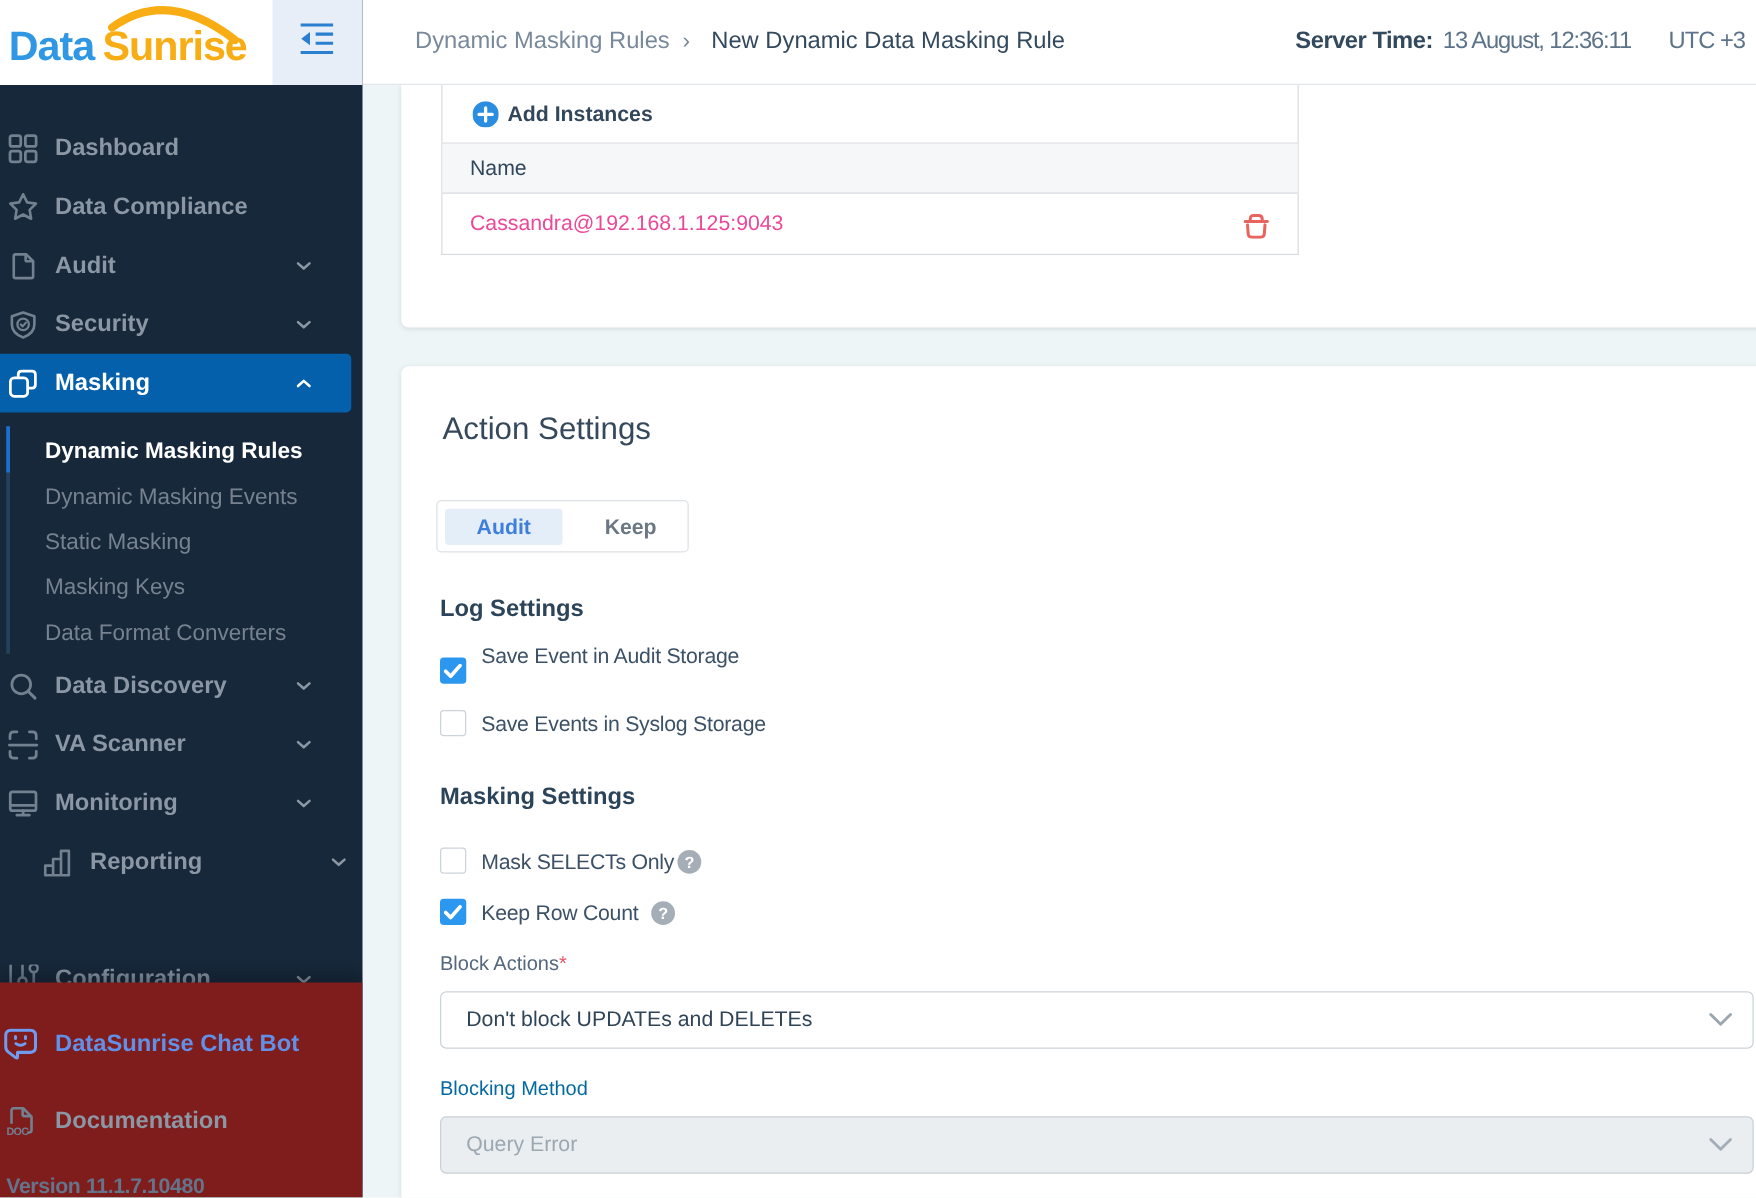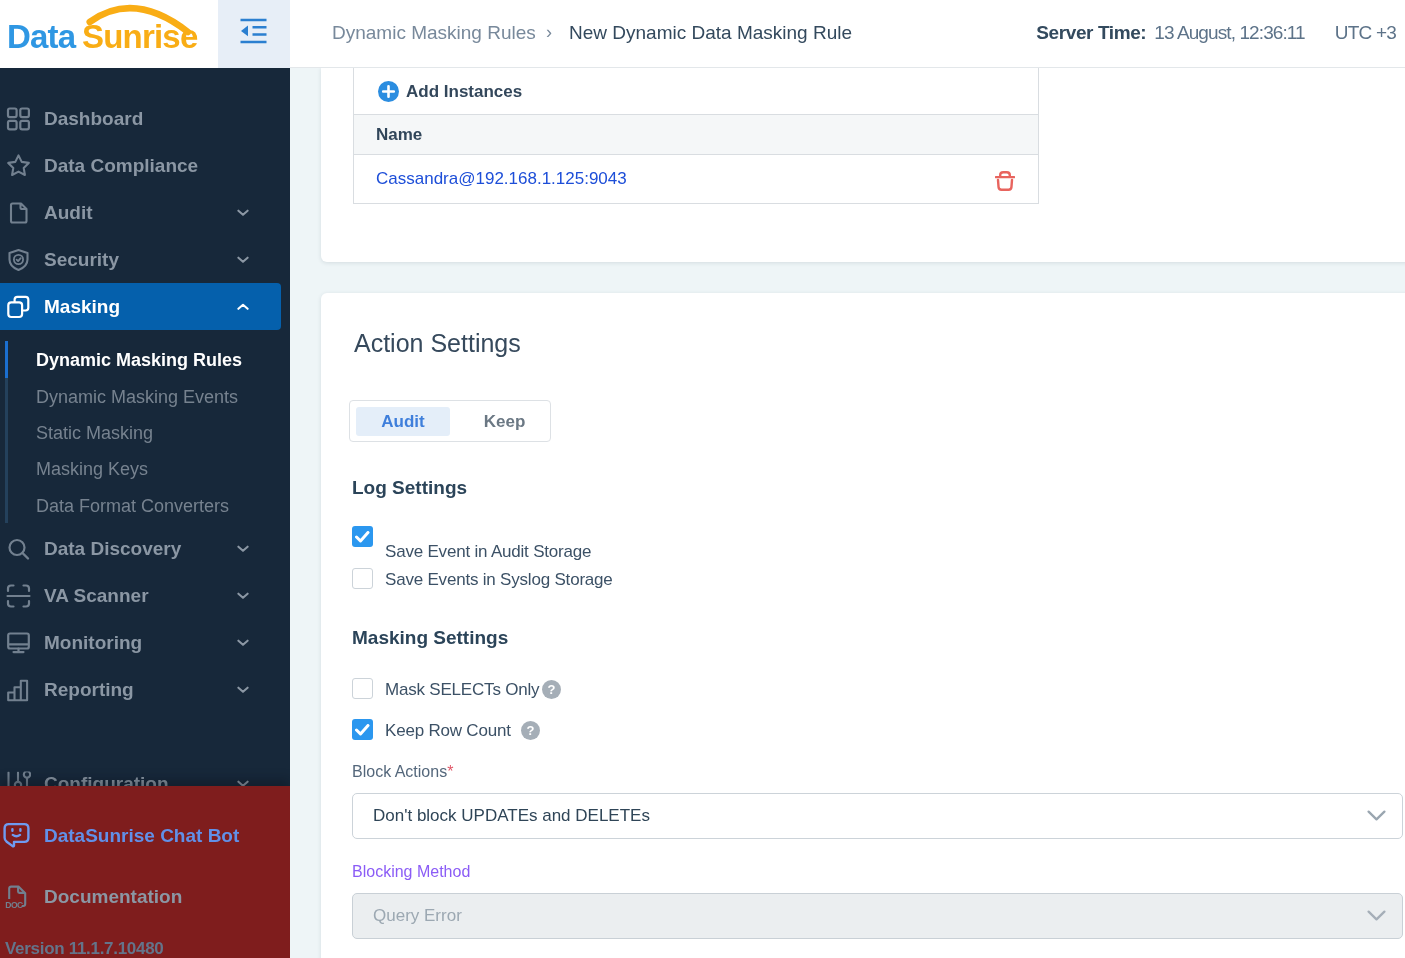--- a/index.html
+++ b/index.html
@@ -33,38 +33,38 @@
   
   .card1 { position:absolute; left:321px; top:68px; width:1100px; height:194px; background:#fff; border-radius:0 0 6px 6px; box-shadow:0 1px 4px rgba(40,60,80,0.13); }
   .card2 { position:absolute; left:321px; top:293px; width:1100px; height:680px; background:#fff; border-radius:6px 6px 0 0; box-shadow:0 1px 4px rgba(40,60,80,0.13); }
 
   
   .inst-box { position:absolute; left:32px; top:0px; width:686px; height:136px; border:1px solid #d9dde1; border-top:none; }
   .inst-head { height:47px; position:relative; border-bottom:1px solid #d9dde1; }
   .inst-plus { position:absolute; left:24px; top:13px; width:21px; height:21px; }
   .inst-title { position:absolute; left:52px; top:14px; font-size:17px; font-weight:700; color:#33475b;text-align:center; }
   .inst-th { height:40px; background:#f5f7f8; border-bottom:1px solid #d9dde1; position:relative; }
-  .inst-th span { position:absolute; left:22px; top:10px; font-size:17px; font-weight:700; color:#31465a; }
+  .inst-th span { position:absolute; left:22px; top:10px; font-size:17px; font-weight:400; color:#31465a; }
   .inst-row { height:48px; position:relative; }
-  .inst-row span { position:absolute; left:22px; top:14px; font-size:17px; color:#1d4ed8; }
+  .inst-row span { position:absolute; left:22px; top:14px; font-size:17px; color:#ec4899; }
   .trash { position:absolute; right:23px; top:16px; width:20px; height:20px; }
   h2.action { position:absolute; left:33px; top:36px; font-size:25px; font-weight:400; color:#36495c; }
   .seg { position:absolute; left:28px; top:107px; width:202px; height:42px; border:1px solid #dde1e5; border-radius:4px; background:#fff; }
   .seg-audit { position:absolute; left:6px; top:6px; width:94px; height:29px; background:#e4eef9; border-radius:3px; text-align:center; line-height:29px; font-size:17px; font-weight:700; color:#3f7fdb; }
   .seg-skip { position:absolute; left:107px; top:6px; width:95px; height:29px; text-align:center; line-height:29px; font-size:17px; font-weight:700; color:#6b7884; }
   .sect-h { position:absolute; left:31px; font-size:19px; font-weight:700; color:#2b4459; }
   .cb { position:absolute; left:31px; width:21px; height:21px; border-radius:3px; }
   .cb.off { background:#fff; border:1px solid #ccd3d9; }
   .cb.on  { background:#2b97ef; }
   .cb svg { position:absolute; left:3px; top:5px; }
   .cb-label { position:absolute; left:64px; font-size:17px; color:#3c5166; white-space:nowrap; letter-spacing:-0.2px; }
   .help { position:absolute; width:19px; height:19px; border-radius:50%; background:#a5aeb7; color:#fff; font-size:13px; font-weight:700; text-align:center; line-height:19px; }
   .fld-label { position:absolute; left:31px; font-size:16px; color:#54677b; }
   .fld-label .req { color:#e05667; }
-  .fld-label.dis { color:#8b5cf6; }
+  .fld-label.dis { color:#0369a1; }
   .select { position:absolute; left:31px; width:1051px; height:46px; border:1px solid #ccd3d9; border-radius:5px; background:#fff; }
   .select .val { position:absolute; left:20px; top:12px; font-size:17px; color:#2f4557; }
   .select .chev { position:absolute; right:16px; top:16px; }
   .select.dis { background:#ebeef0; border-color:#c9d0d6; }
   .select.dis .val { color:#9ca8b2; }
 </style>
 </head>
 <body>
 
 <div class="topbar">
@@ -102,21 +102,21 @@
     <div class="seg-skip">Keep</div>
   </div>
 
   <div class="sect-h" style="top:184px;">Log Settings</div>
 
   <div class="cb on" style="top:233px;">
       <svg width="15" height="12" viewBox="0 0 15 12">
         <path d="M1.5 6 l4 4 L13 1.5" fill="none" stroke="#fff" stroke-width="3" stroke-linecap="round" stroke-linejoin="round"></path>
       </svg>
     </div>
-  <div class="cb-label" style="top:249px;">Save Event in Audit Storage</div>
+  <div class="cb-label" style="top:222px;">Save Event in Audit Storage</div>
 
   <div class="cb off" style="top:275px;"></div>
   <div class="cb-label" style="top:277px;">Save Events in Syslog Storage</div>
 
   <div class="sect-h" style="top:334px;">Masking Settings</div>
 
   <div class="cb off" style="top:385px;"></div>
   <div class="cb-label" style="top:387px;">Mask SELECTs Only</div>
   <div class="help" style="left:221px; top:387px;">?</div>
 
@@ -238,21 +238,21 @@
           <rect x="2.2" y="3" width="20.6" height="15" rx="1.8"></rect>
           <path d="M3.5 13.8 h18 M12.5 18 v3.6 M7.5 21.6 h10"></path>
         </g>
       </svg>
     <span class="mi-text">Monitoring</span>
     <svg class="mi-chev" viewBox="0 0 13 8">
         <path d="M1.5 1.5 L6.5 6 L11.5 1.5" fill="none" stroke="#8b97a4" stroke-width="2.2" stroke-linecap="round" stroke-linejoin="round"></path>
       </svg>
   </div>
 
-  <div class="menu-item" style="top:666px;">
+  <div class="menu-item" style="top:666px;margin-left:28px;">
     <svg class="mi-icon" viewBox="0 0 25 25">
         <g fill="none" stroke="#72808f" stroke-width="2.1" stroke-linejoin="round">
           <path d="M2.2 22.7 V15 h6.3 v7.7 z M8.5 22.7 V9.7 h6.3 v13 z M14.8 22.7 V3.2 h6.3 v19.5 z"></path>
         </g>
       </svg>
     <span class="mi-text">Reporting</span>
     <svg class="mi-chev" viewBox="0 0 13 8">
         <path d="M1.5 1.5 L6.5 6 L11.5 1.5" fill="none" stroke="#8b97a4" stroke-width="2.2" stroke-linecap="round" stroke-linejoin="round"></path>
       </svg>
   </div>

